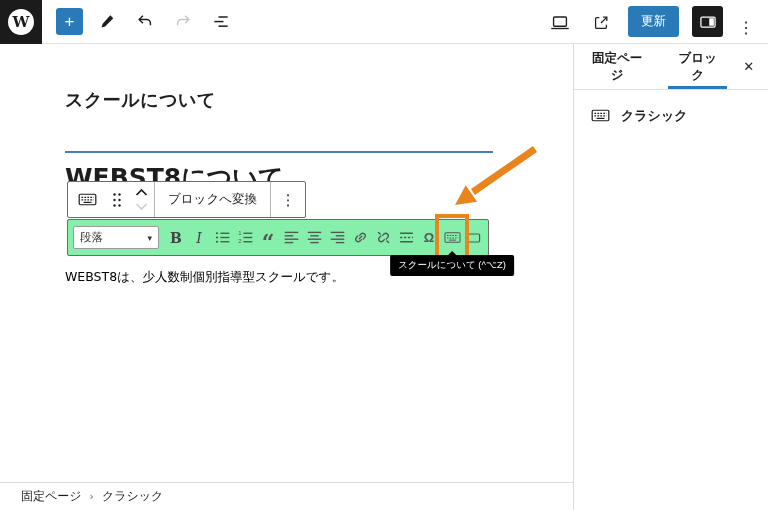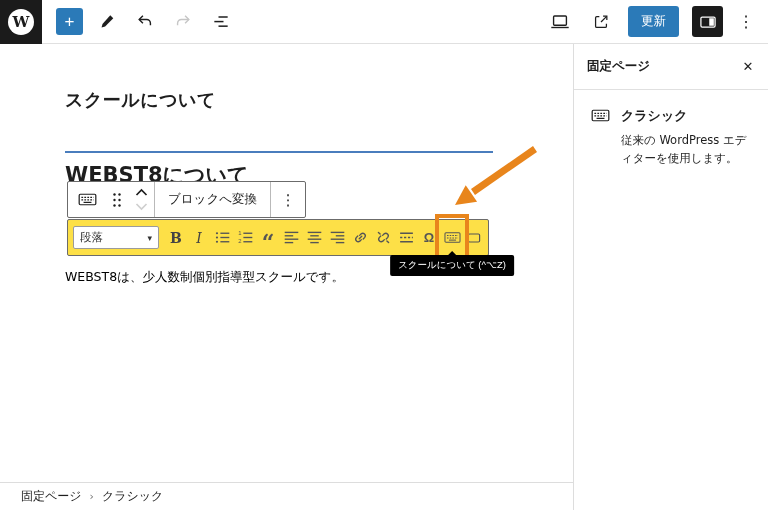--- a/index.html
+++ b/index.html
@@ -13,21 +13,21 @@
   .wp-logo { width:42px; height:44px; background:#1b1b1b; display:flex; align-items:center; justify-content:center; cursor:pointer; }
   .wp-w { width:26px; height:26px; border-radius:50%; background:#fff; color:#1b1b1b;
           font-family:"DejaVu Serif","Liberation Serif",serif; font-weight:bold; font-size:15px;
           display:flex; align-items:center; justify-content:center; }
   .tb-left { display:flex; align-items:center; gap:10px; margin-left:14px; }
   .btn-add { width:27px; height:27px; border:none; border-radius:3px; background:#2b7ab8; color:#fff;
              font-size:17px; line-height:1; display:flex; align-items:center; justify-content:center; cursor:pointer; }
   .tool { width:28px; height:28px; border:none; background:transparent; display:flex; align-items:center;
           justify-content:center; color:#1e1e1e; cursor:pointer; }
   .tool.disabled { color:#c6c6c6; }
-  .tb-right { display:flex; align-items:center; gap:13px; margin-left:auto; margin-right:12px; }
+  .tb-right { display:flex; align-items:flex-end; gap:13px; margin-left:auto; margin-right:12px; }
   .btn-update { border:none; border-radius:3px; background:#2b7ab8; color:#fff; font-size:12.5px;
                 padding:7px 13px; cursor:pointer; }
   .btn-settings { width:31px; height:31px; border:none; border-radius:3px; background:#1b1b1b;
                   display:flex; align-items:center; justify-content:center; cursor:pointer; }
   .kebab { font-size:16px; color:#1e1e1e; background:none; border:none; width:20px; cursor:pointer; }
 
   
   .sidebar { position:absolute; top:44px; right:0; width:195px; height:466px; background:#fff;
              border-left:1px solid #ddd; z-index:15; }
   .sb-header { display:flex; align-items:stretch; height:46px; border-bottom:1px solid #e0e0e0; }
@@ -38,40 +38,40 @@
               border:none; font-size:13px; color:#1e1e1e; cursor:pointer; }
   .sb-card { padding:15px 16px; }
   .sb-card-row { display:flex; align-items:center; gap:10px; }
   .sb-card-title { font-size:13px; font-weight:bold; }
   .sb-card-desc { margin:6px 0 0 31px; font-size:11.5px; line-height:1.55; color:#1e1e1e; }
 
   
   .canvas { position:absolute; top:44px; left:0; width:573px; height:438px; background:#fff; }
   .post-title { position:absolute; left:65px; top:44px; font-size:18px; font-weight:bold; letter-spacing:0.5px; }
   .blue-divider { position:absolute; left:65px; top:107px; width:428px; height:2px; background:#4a7dbd; }
-  .content-heading { position:absolute; left:65px; top:117px; font-size:21px; font-weight:bold; z-index:1; }
+  .content-heading { position:absolute; left:65px; top:117px; font-size:25px; font-weight:bold; z-index:1; }
   .para { position:absolute; left:65px; width:434px; font-size:12.5px; line-height:1.75; color:#000000; }
   .para-1 { top:222px; }
   .para-2 { top:252px; }
   .caret { display:inline-block; width:1.5px; height:14px; background:#1e1e1e; vertical-align:-2px; margin-left:1px; }
 
   
   .block-toolbar { position:absolute; left:67px; top:137px; height:37px; background:#fff;
                    border:1px solid #6b6b6b; border-radius:2px; display:inline-flex; align-items:stretch; z-index:5; }
   .bt-btn { background:none; border:none; display:flex; align-items:center; justify-content:center;
             color:#1e1e1e; cursor:pointer; }
   .bt-classic { width:38px; }
   .bt-drag { width:22px; cursor:grab; }
   .bt-mover { width:26px; display:flex; flex-direction:column; align-items:center; justify-content:center; }
   .bt-sep { width:1px; background:#b9b9b9; }
   .bt-convert { padding:0 13px; font-size:12.5px; }
   .bt-kebab { width:34px; font-size:15px; }
 
   
-  .fmt-toolbar { position:absolute; left:67px; top:175px; height:37px; background:#fde047;
+  .fmt-toolbar { position:absolute; left:67px; top:175px; height:37px; background:#86efac;
                  border:1px solid #6b6b6b; border-radius:2px; display:inline-flex; align-items:center;
                  padding:0 5px; gap:1px; z-index:5; }
   .fmt-select { display:flex; align-items:center; justify-content:space-between; width:86px; height:23px;
                 border:1px solid #9b9b9b; border-radius:2px; background:#fff; font-size:11.5px; color:#333;
                 padding:0 6px; margin-right:5px; cursor:pointer; }
   .fmt-btn { width:22px; height:30px; background:none; border:none; display:flex; align-items:center;
              justify-content:center; color:#555; cursor:pointer; position:relative; }
   .glyph-b { font-family:"DejaVu Serif","Liberation Serif",serif; font-weight:bold; font-size:14px; color:#444; }
   .glyph-i { font-family:"DejaVu Serif","Liberation Serif",serif; font-style:italic; font-size:14px; color:#444; }
   .glyph-q { font-family:"DejaVu Serif","Liberation Serif",serif; font-weight:bold; font-size:22px; color:#555; line-height:0.4; margin-top:10px; }
@@ -347,37 +347,37 @@
         </span>
       </button>
     </div>
 
     <p class="para para-1">WEBST8は、少人数制個別指導型スクールです。</p>
   </main>
 
   <aside class="sidebar">
     <div class="sb-header">
       <button class="sb-tab">固定ページ</button>
+      <button class="sb-tab active">ブロック</button>
       <button class="sb-close">
         <span>✕</span>
       </button>
     </div>
     <div class="sb-card">
       <div class="sb-card-row">
         <span>
           <svg width="21" height="21" viewBox="0 0 24 24" fill="none" stroke="#1e1e1e" stroke-width="1.4">
             <rect x="2.5" y="6" width="19" height="12" rx="1.3"></rect>
             <line x1="5" y1="9.5" x2="19" y2="9.5" stroke-dasharray="2 1.4"></line>
             <line x1="5" y1="12.5" x2="19" y2="12.5" stroke-dasharray="2 1.4"></line>
             <line x1="7.5" y1="15.3" x2="16.5" y2="15.3"></line>
           </svg>
         </span>
         <span class="sb-card-title">クラシック</span>
       </div>
-      <p class="sb-card-desc">従来の WordPress エディターを使用します。</p>
     </div>
   </aside>
 
   <footer class="footer">
     <span class="crumb">固定ページ</span>
     <span class="crumb-sep">›</span>
     <span class="crumb">クラシック</span>
   </footer>
 
 </div>

